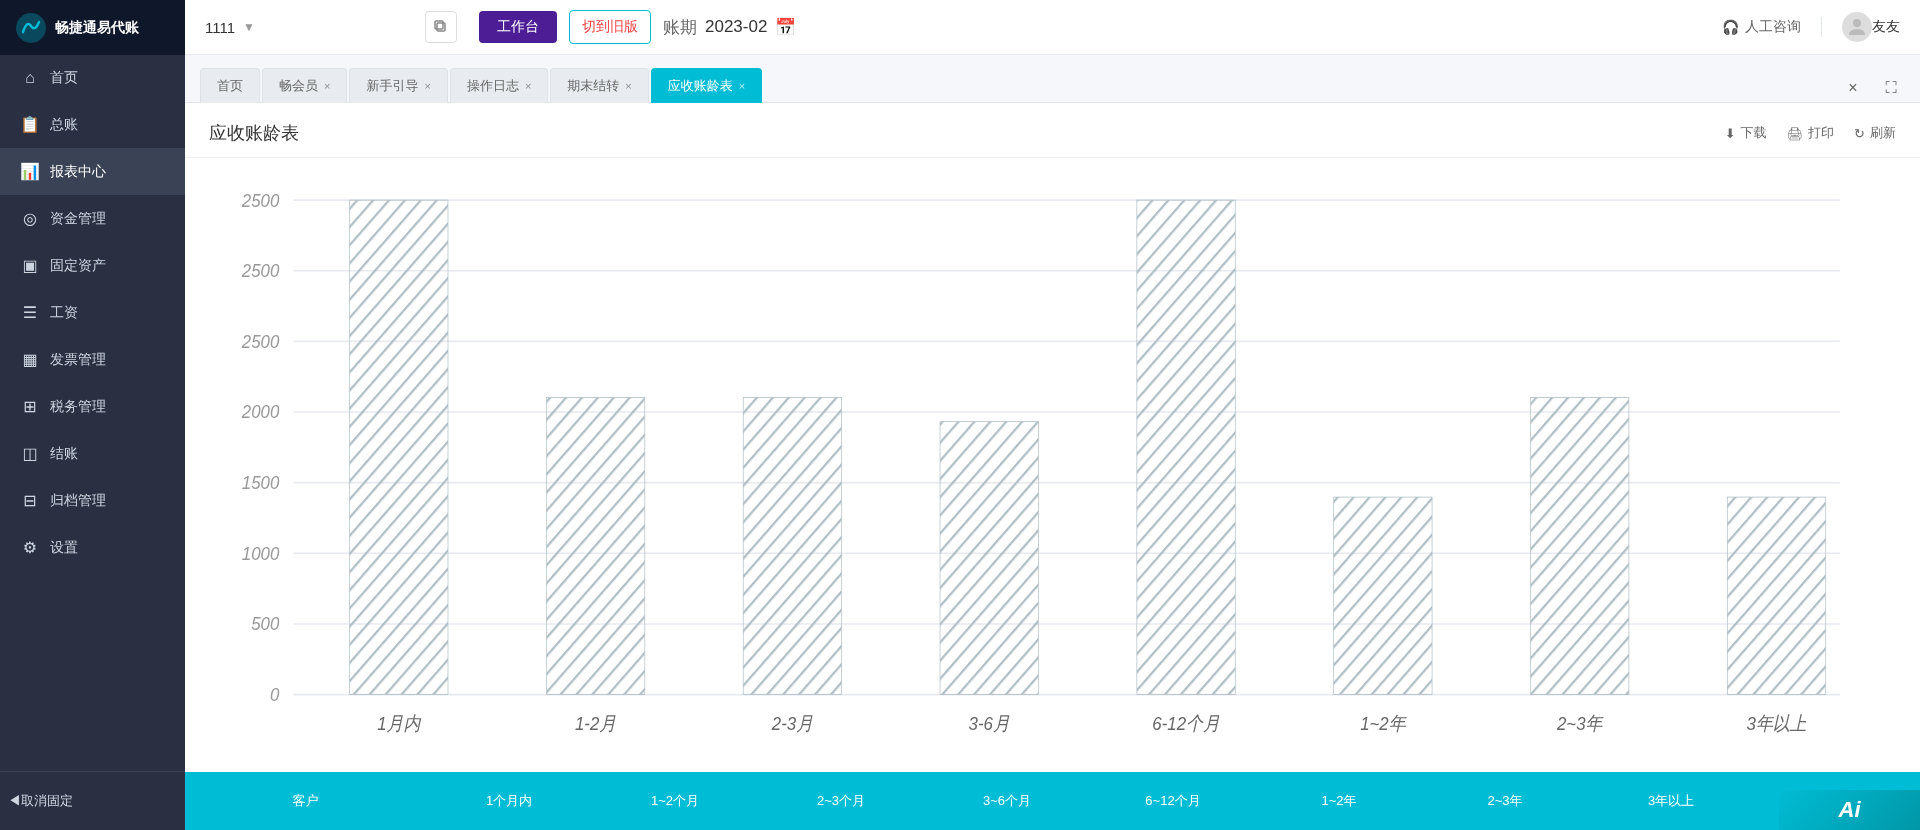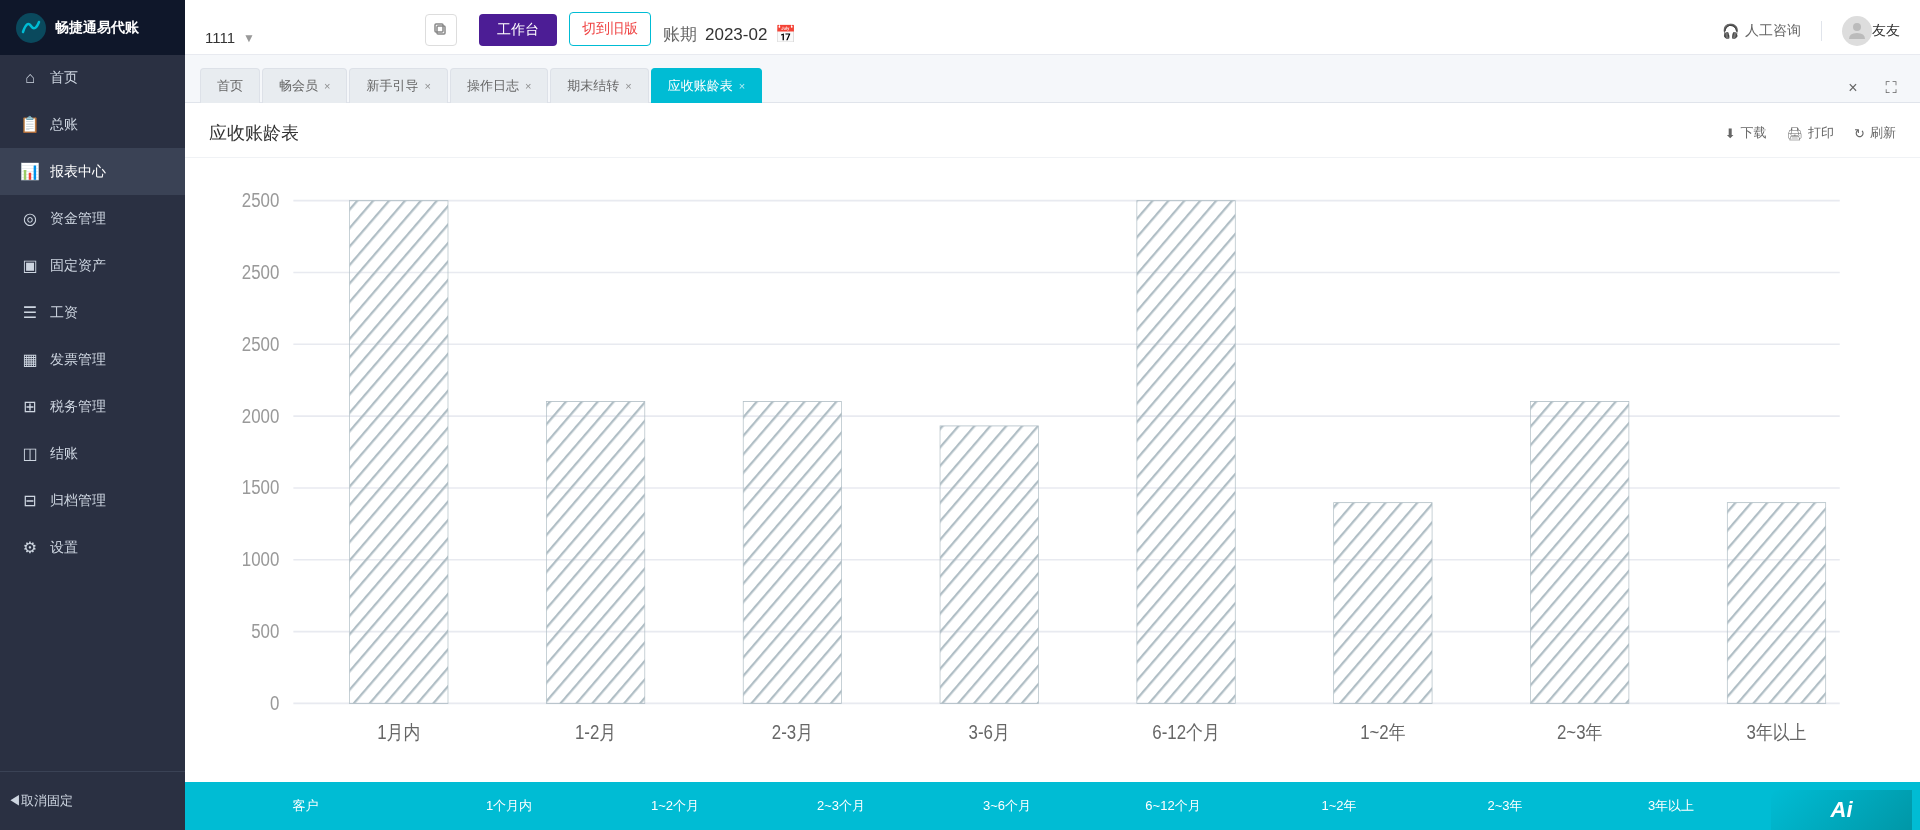--- a/index.html
+++ b/index.html
@@ -69,21 +69,21 @@
       display: flex;
       flex-direction: column;
       overflow: hidden;
     }
 
     
     .topbar {
       height: 55px;
       background: #fff;
       display: flex;
-      align-items: flex-end;
+      align-items: center;
       padding: 8px 20px;
       gap: 12px;
       border-bottom: 1px solid #e8eaf0;
       flex-shrink: 0;
     }
     .company-selector {
       display: flex;
       align-items: center;
       gap: 8px;
       min-width: 200px;
@@ -256,47 +256,48 @@
       font-size: 13px;
       cursor: pointer;
     }
 
     
     .chart-area {
       flex: 1;
       padding: 10px 24px;
       overflow: hidden;
       position: relative;
+      font-style: italic;
     }
     svg.chart { width: 100%; height: 100%; }
 
     
     .table-header {
-      height: 48px;
+      height: 58px;
       background: #00bcd4;
       display: flex;
       align-items: center;
       flex-shrink: 0;
       justify-content: center;
     }
     .th-cell {
       flex: 1;
       text-align: center;
       color: #fff;
       font-size: 13px;
       font-weight: 500;
       padding: 0 8px;
     }
     .th-cell:first-child { flex: 1.5; }
 
     
     .ai-badge {
       position: fixed;
       bottom: 0;
-      right: 8px;
+      right: 0;
       background: linear-gradient(135deg, #00bcd4, #0097a7);
       color: #fff;
       font-size: 22px;
       font-weight: bold;
       width: 141px;
       height: 40px;
       display: flex;
       align-items: center;
       justify-content: center;
       border-radius: 8px 0 0 0;

